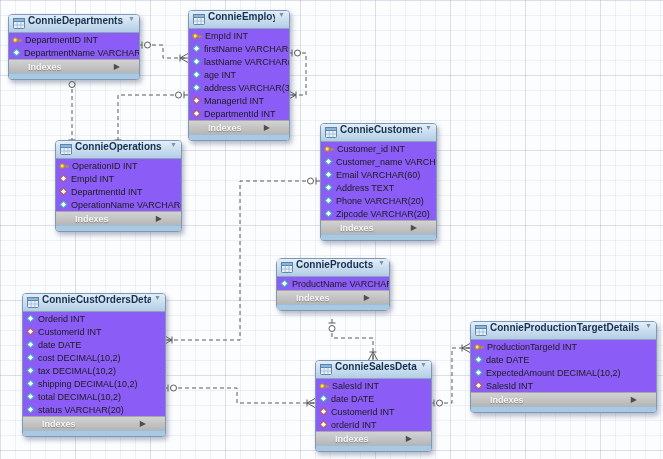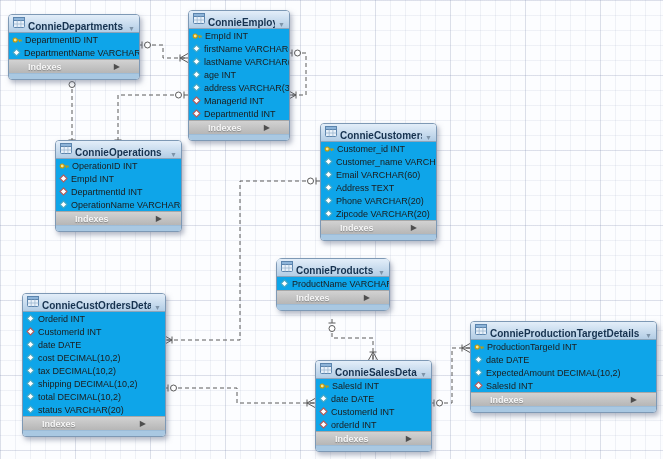--- a/index.html
+++ b/index.html
@@ -18,27 +18,27 @@
   .rel-line{fill:none;stroke:#5a5a5a;stroke-width:1;stroke-dasharray:4 3;}
   .rel-sym{stroke:#5a5a5a;stroke-width:1;fill:none;}
   .rel-circle{fill:#ffffff;stroke:#5a5a5a;stroke-width:1;}
   .db-table{
     position:absolute;z-index:2;
     border:1px solid #7e99b5;border-radius:4px;
     box-shadow:2px 3px 5px rgba(105,115,140,0.5);
     background:#fbfbfc;
   }
   .hdr{
-    height:17px;display:flex;align-items:flex-end;gap:3px;padding:0 4px;
+    height:17px;display:flex;align-items:flex-start;gap:3px;padding:0 4px;
     background:linear-gradient(#e3eef9,#b3cde5);
     border-bottom:1px solid #8ba4ba;border-radius:3px 3px 0 0;
   }
   .tbl-name{font-size:10px;font-weight:bold;color:#16324f;white-space:nowrap;overflow:hidden;}
   .collapse{margin-left:auto;font-size:7px;color:#7d93a8;line-height:1;cursor:pointer;}
-  .rows{background:#0ea5e9;}
+  .rows{background:#8b5cf6;}
   .row{height:13px;display:flex;align-items:center;gap:3px;padding:0 3px;white-space:nowrap;overflow:hidden;}
   .coltext{font-size:9px;color:#1c1c1c;}
   .row .ic{display:inline-flex;flex:0 0 auto;}
   .ftr{
     height:13px;display:flex;align-items:center;padding:0 19px;
     background:linear-gradient(#d2d2d2,#b6b6b6);
     border-top:1px solid #a8a8a8;
     font-size:9px;font-weight:bold;color:#f7f7f7;text-shadow:0 1px 1px rgba(90,90,90,0.55);
   }
   .expand{margin-left:auto;font-size:8px;color:#4e4e4e;text-shadow:none;cursor:pointer;line-height:1;}

